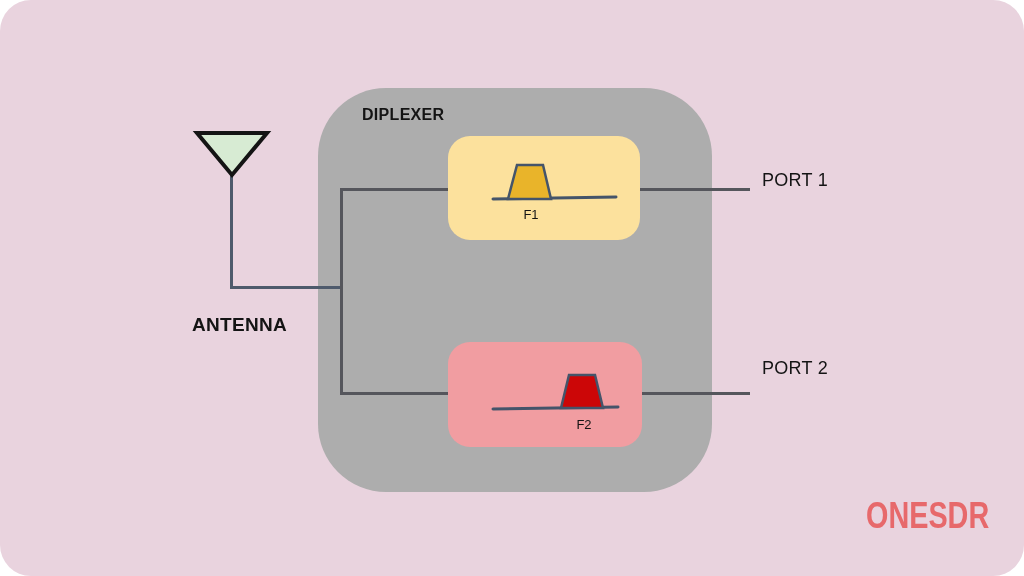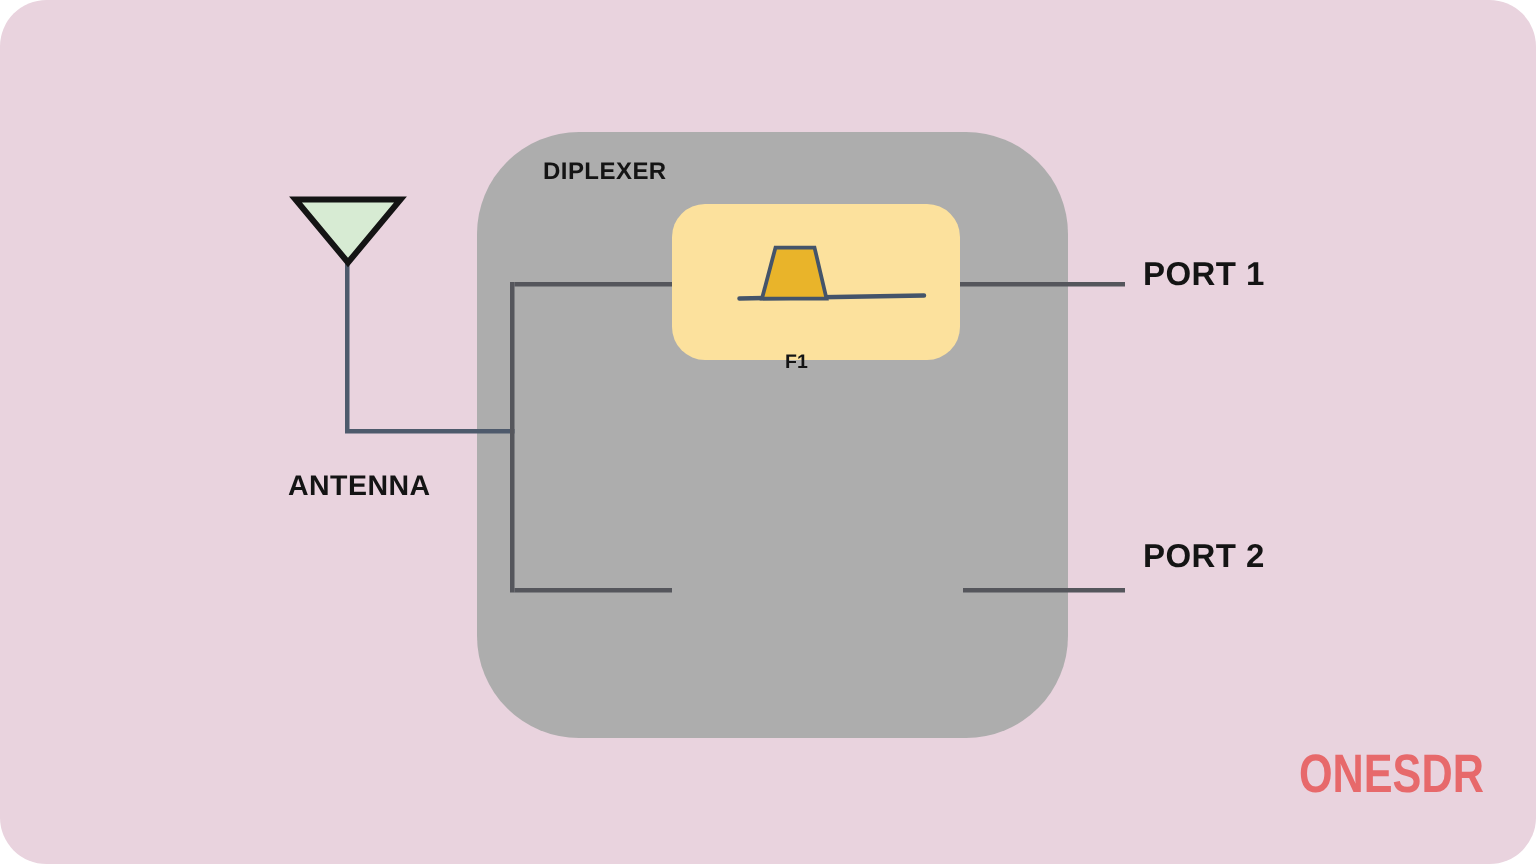--- a/index.html
+++ b/index.html
@@ -60,30 +60,30 @@
   
   .filter-box { border-radius: 22px; }
   .filter1-box { left: 448px; top: 136px; width: 192px; height: 104px; background: var(--filter1-fill); }
   .filter2-box { left: 448px; top: 342px; width: 194px; height: 105px; background: var(--filter2-fill); }
   .spectrum-svg { position: absolute; left: 0; top: 0; }
   .spectrum-line { stroke: var(--spectrum-stroke); stroke-width: 3; fill: none; stroke-linecap: round; }
   .passband1 { fill: var(--passband1-fill); stroke: var(--spectrum-stroke); stroke-width: 2.5; }
   .passband2 { fill: var(--passband2-fill); stroke: var(--spectrum-stroke); stroke-width: 2.5; }
   .filter-label {
     position: absolute;
-    font-size: 13px; font-weight: bold;
+    font-size: 13px; font-weight: normal;
     color: var(--text);
-    text-align: center; width: 52px; margin-top: 26px;
+    text-align: center; width: 52px;
   }
   .f1-label { left: 57px; top: 71px; }
   .f2-label { left: 110px; top: 75px; }
 
   
   .port-label {
-    font-size: 22px; font-weight: bold;
+    font-size: 18px; font-weight: normal;
     color: var(--text);
     letter-spacing: 0.3px;
   }
   .port1-label { left: 762px; top: 170px; }
   .port2-label { left: 762px; top: 358px; }
 
   
   .watermark {
     left: 866px; top: 495px;
     font-size: 36px; font-weight: 800;
@@ -116,19 +116,26 @@
   <div class="abs antenna-label">ANTENNA</div>
 
   <div class="abs filter-box filter1-box">
     <svg class="spectrum-svg" width="192" height="104" viewBox="0 0 192 104">
       <polyline class="spectrum-line" points="45,63 168,61"></polyline>
       <polygon class="passband1" points="60,63 69,29 95,29 103,63"></polygon>
     </svg>
     <div class="filter-label f1-label">F1</div>
   </div>
 
+  <div class="abs filter-box filter2-box">
+    <svg class="spectrum-svg" width="194" height="105" viewBox="0 0 194 105">
+      <polyline class="spectrum-line" points="45,67 170,65"></polyline>
+      <polygon class="passband2" points="113,66 121,33 147,33 155,66"></polygon>
+    </svg>
+    <div class="filter-label f2-label">F2</div>
+  </div>
 
   <div class="abs port-label port1-label">PORT 1</div>
   <div class="abs port-label port2-label">PORT 2</div>
 
   <div class="abs watermark">ONESDR</div>
 
 </div>
 
 </body></html>

